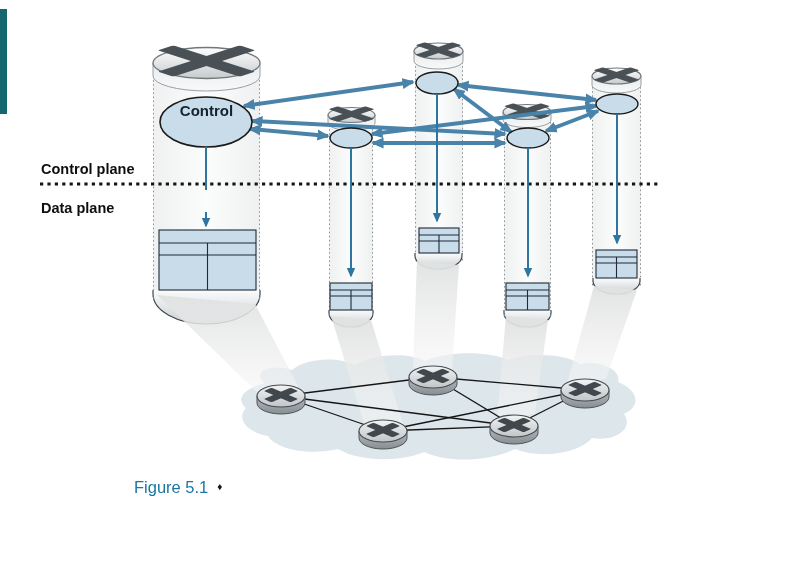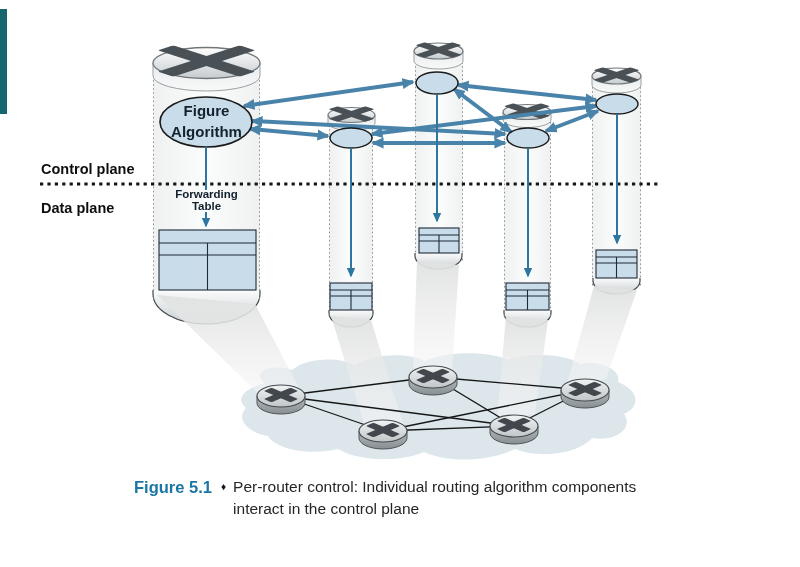--- a/index.html
+++ b/index.html
@@ -8,21 +8,21 @@
   #fig-svg{position:absolute;left:0;top:0;}
   .overlay{position:absolute;color:#16222d;}
   #edge-tab{position:absolute;left:0;top:9px;width:7px;height:105px;background:#15666f;}
   #ctl-label{left:41px;top:161px;font-size:14.5px;font-weight:bold;color:#0e0e0e;text-align:right;}
   #dat-label{left:41px;top:200px;font-size:14.5px;font-weight:bold;color:#0e0e0e;}
   #ra-label{left:146px;top:100px;width:121px;text-align:center;font-size:15px;
             font-weight:600;line-height:21px;color:#13222d;}
   #ft-label{left:156px;top:189px;width:101px;text-align:center;font-size:11.5px;
             font-weight:600;line-height:11.5px;color:#10202c;}
   #caption{left:134px;top:476px;display:flex;align-items:flex-start;}
-  #caption .fig-num{font-size:16.5px;font-weight:bold;color:#1a76a4;line-height:22px;white-space:nowrap;}
+  #caption .fig-num{font-size:16.5px;font-weight:normal;color:#1a76a4;line-height:22px;white-space:nowrap;}
   #caption .diamond{font-size:10px;line-height:22px;color:#151515;margin:0 7px 0 9px;}
   #caption .cap-text{font-size:15.5px;color:#262626;line-height:22px;width:440px;}
 </style>
 </head>
 <body>
 
 <div id="page">
 
   <div id="edge-tab"></div>
 
@@ -264,28 +264,22 @@
           <rect x="-19" y="-5.5" width="38" height="11" rx="2" transform="rotate(-45)"></rect>
         </g>
       </g>
     </g>
   </svg>
 
   <div class="overlay" id="ctl-label">Control plane</div>
   <div class="overlay" id="dat-label">Data plane</div>
 
   <div class="overlay" id="ra-label">
-    <div>Figure</div>
-    <div>Algorithm</div>
+    <div>Control</div>
   </div>
 
-  <div class="overlay" id="ft-label">
-    <div>Forwarding</div>
-    <div>Table</div>
-  </div>
 
   <div class="overlay" id="caption">
     <span class="fig-num">Figure 5.1</span>
     <span class="diamond">♦</span>
-    <span class="cap-text">Per-router control: Individual routing algorithm components interact in the control plane</span>
   </div>
 
 </div>
 
 </body></html>

